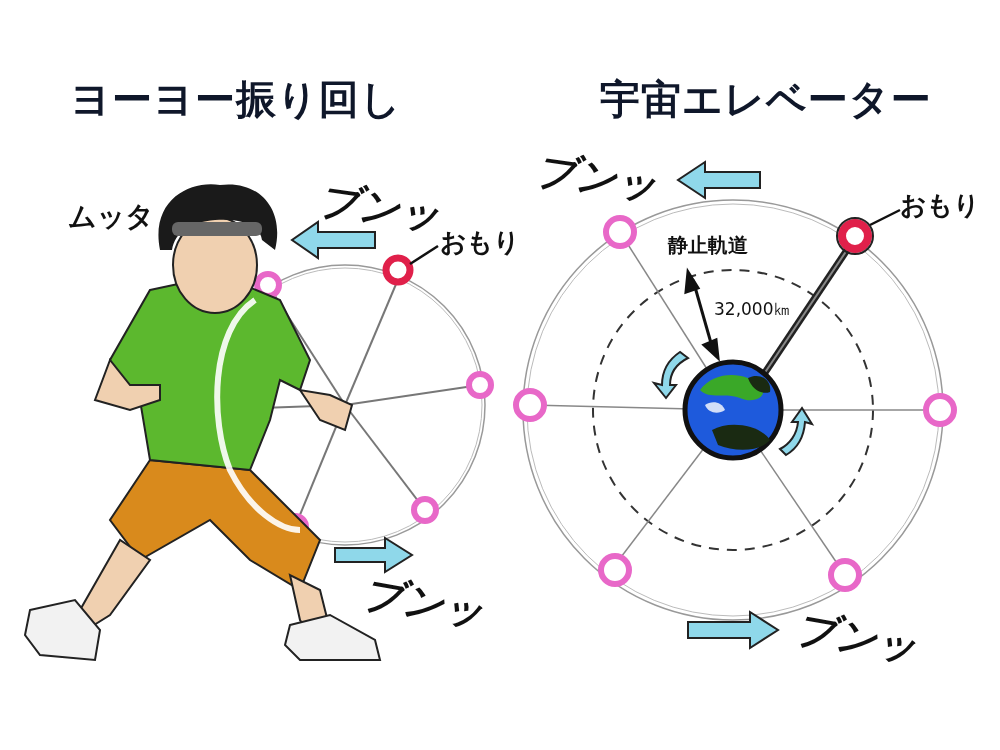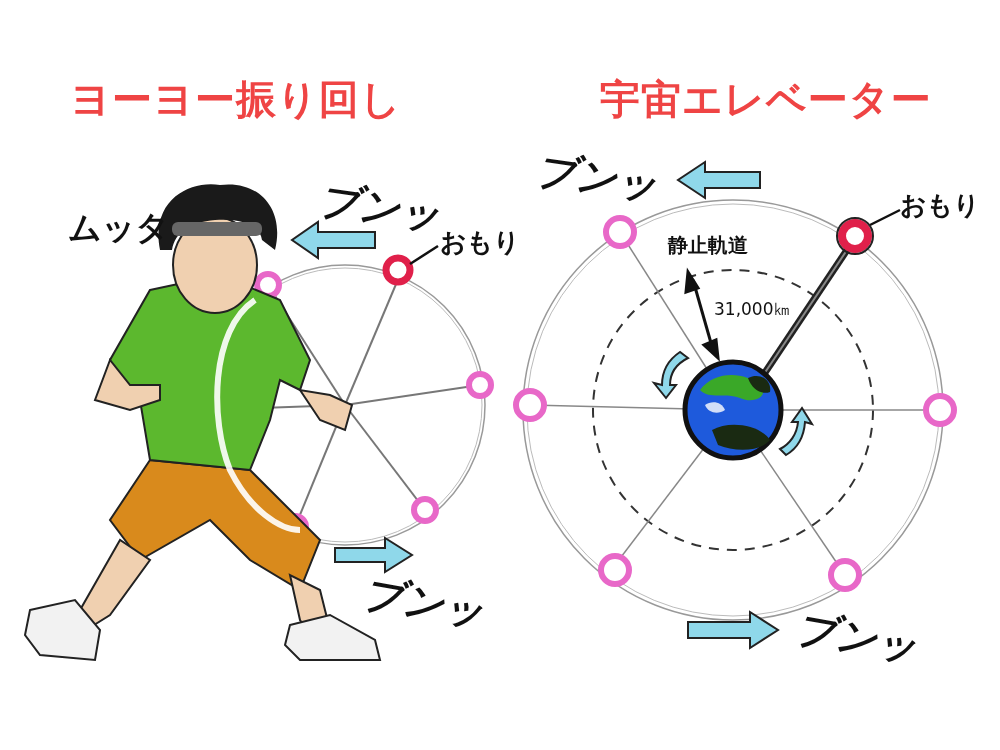--- a/index.html
+++ b/index.html
@@ -1,18 +1,18 @@
 <!DOCTYPE html>
 <html><head>
   <meta charset="utf-8">
   <style>
     html, body { margin: 0; padding: 0; background: #ffffff; }
     body { width: 1000px; height: 750px; position: relative; overflow: hidden;
            font-family: "DejaVu Sans", sans-serif; }
-    .title { position: absolute; font-weight: bold; color: #ef4444; font-size: 40px; letter-spacing: 1px; }
+    .title { position: absolute; font-weight: bold; color: #0f172a; font-size: 40px; letter-spacing: 1px; }
     .label { position: absolute; font-weight: bold; color: #111; }
     svg.stage { position: absolute; left: 0; top: 0; }
     .sfx { position: absolute; font-weight: bold; color: #111; font-style: italic; font-size: 40px; }
   </style>
 </head>
 <body>
 
 <div class="title" style="left:70px; top:72px;">ヨーヨー振り回し</div>
 <div class="title" style="left:600px; top:72px;">宇宙エレベーター</div>
 
@@ -120,22 +120,22 @@
       <path d="M786 455 C798 448 804 436 805 422 L812 424 L802 408 L792 422 L798 422 C797 434 790 444 780 449 Z"></path>
     </g>
   </g>
 
   <g fill="#8fd8ea" stroke="#222" stroke-width="2">
     <path d="M760 172 L705 172 L705 162 L678 180 L705 198 L705 188 L760 188 Z"></path>
     <path d="M688 622 L750 622 L750 612 L778 630 L750 648 L750 638 L688 638 Z"></path>
   </g>
 </svg>
 
-<div class="label" style="left:68px; top:206px; font-size:33px;">ムッタ</div>
+<div class="label" style="left:68px; top:198px; font-size:28px;">ムッタ</div>
 <div class="label" style="left:440px; top:225px; font-size:26px;">おもり</div>
 <div class="label" style="left:900px; top:188px; font-size:26px;">おもり</div>
 <div class="label" style="left:668px; top:232px; font-size:20px;">静止軌道</div>
-<div class="label" style="left:714px; top:298px; font-size:17px; font-weight:normal;">31,000㎞</div>
+<div class="label" style="left:714px; top:298px; font-size:17px; font-weight:normal;">32,000㎞</div>
 
 <div class="sfx" style="left:318px; top:180px; transform:rotate(8deg);">ブンッ</div>
 <div class="sfx" style="left:362px; top:575px; transform:rotate(10deg);">ブンッ</div>
 <div class="sfx" style="left:535px; top:150px; transform:rotate(8deg);">ブンッ</div>
 <div class="sfx" style="left:795px; top:610px; transform:rotate(10deg);">ブンッ</div>
 
 </body></html>

